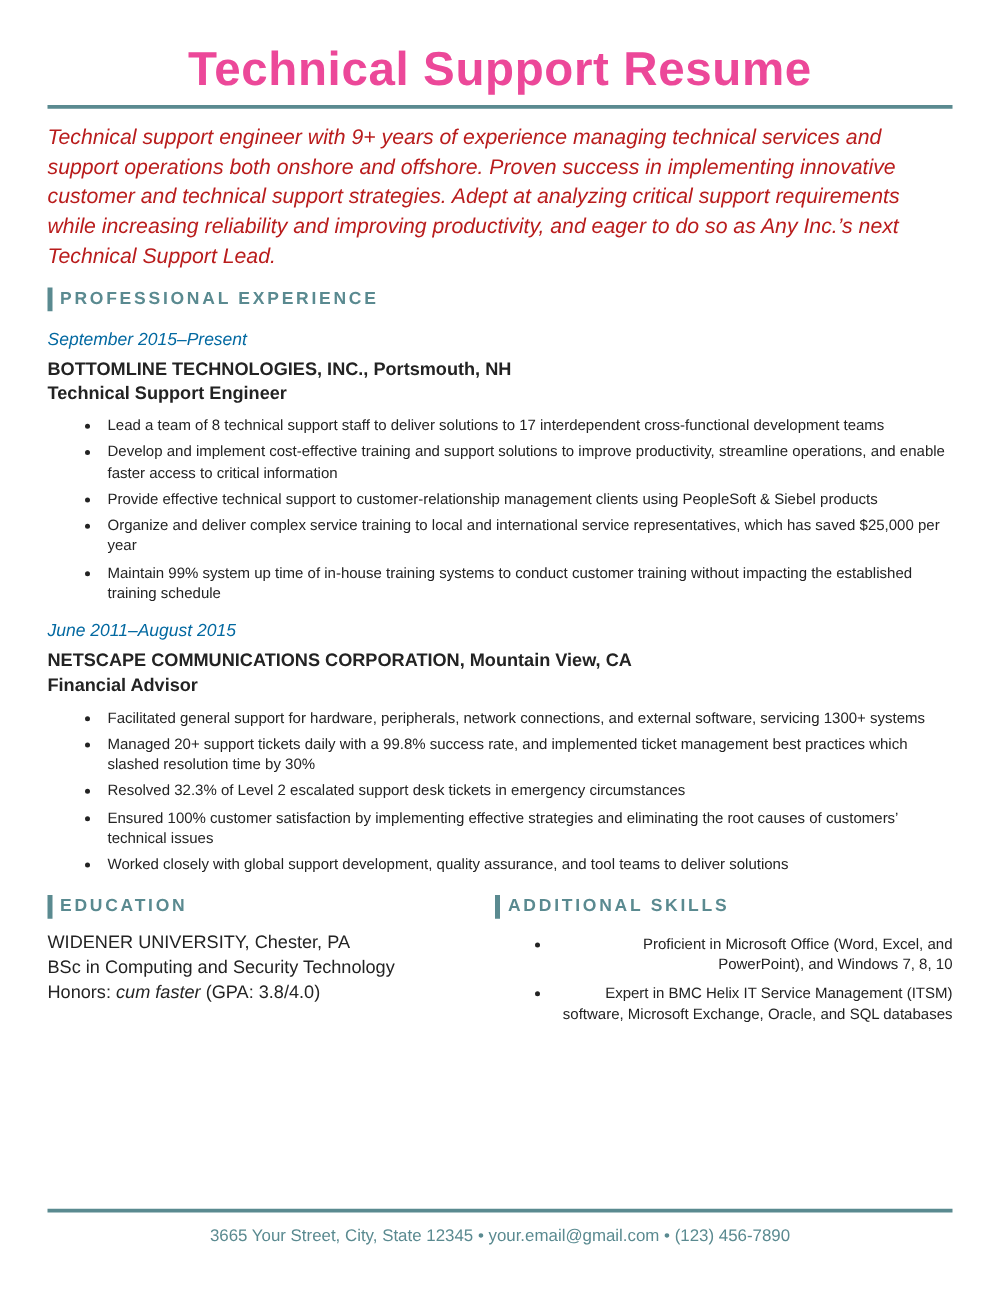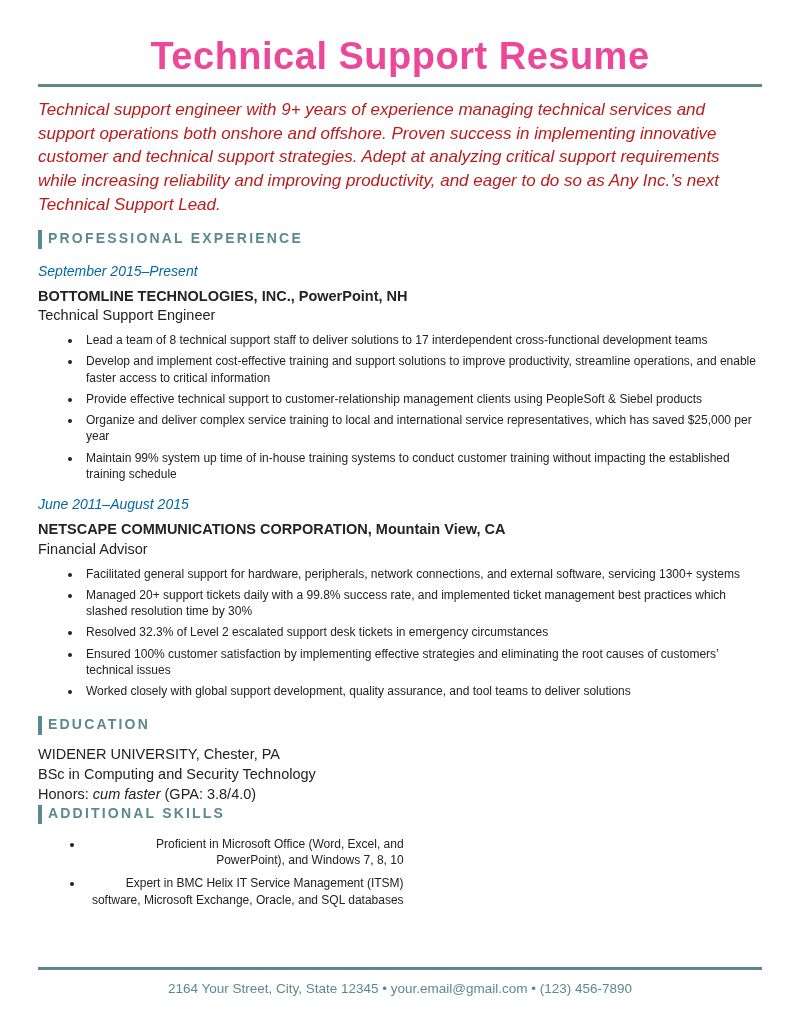--- a/index.html
+++ b/index.html
@@ -63,37 +63,37 @@
   }
   .company {
     margin-top: 8px;
     font-weight: bold;
     font-size: 14.5px;
     line-height: 1.35;
   }
   .role {
     font-size: 14.5px;
     line-height: 1.35;
+    font-weight: bold;
   }
   ul.bullets {
     margin-top: 6px;
     padding-left: 44px;
     list-style: disc;
   }
   ul.bullets li {
     font-size: 12px;
     line-height: 1.36;
     margin-bottom: 5px;
     padding-left: 4px;
   }
   ul.bullets li:last-child { margin-bottom: 0; }
   .columns {
     display: flex;
     margin-top: 16px;
-    flex-direction: column;
   }
   .col-left  { width: 49.5%; padding-right: 10px; }
   .col-right { width: 50.5%; }
   .col-left .section-heading,
   .col-right .section-heading { margin-top: 0; }
   .edu-date {
     margin-top: 15px;
     font-style: italic;
     font-size: 14px;
   }
@@ -140,21 +140,21 @@
 
   <p class="summary">Technical support engineer with 9+ years of experience managing technical services and support operations both onshore and offshore. Proven success in implementing innovative customer and technical support strategies. Adept at analyzing critical support requirements while increasing reliability and improving productivity, and eager to do so as Any Inc.’s next Technical Support Lead.</p>
 
   <div class="section-heading">
     <span class="accent-bar"></span>
     <span class="label">PROFESSIONAL EXPERIENCE</span>
   </div>
 
   <div>
     <div class="job-date">September 2015–Present</div>
-    <div class="company">BOTTOMLINE TECHNOLOGIES, INC., PowerPoint, NH</div>
+    <div class="company">BOTTOMLINE TECHNOLOGIES, INC., Portsmouth, NH</div>
     <div class="role">Technical Support Engineer</div>
     <ul class="bullets">
       <li>Lead a team of 8 technical support staff to deliver solutions to 17 interdependent cross-functional development teams</li>
       <li>Develop and implement cost-effective training and support solutions to improve productivity, streamline operations, and enable faster access to critical information</li>
       <li>Provide effective technical support to customer-relationship management clients using PeopleSoft &amp; Siebel products</li>
       <li>Organize and deliver complex service training to local and international service representatives, which has saved $25,000 per year</li>
       <li>Maintain 99% system up time of in-house training systems to conduct customer training without impacting the established training schedule</li>
     </ul>
   </div>
 
@@ -191,16 +191,16 @@
       <ul class="bullets">
         <li>Proficient in Microsoft Office (Word, Excel, and PowerPoint), and Windows 7, 8, 10</li>
         <li>Expert in BMC Helix IT Service Management (ITSM) software, Microsoft Exchange, Oracle, and SQL databases</li>
       </ul>
     </div>
 
   </div>
 
   <div class="footer">
     <div class="footer-rule"></div>
-    <div class="footer-contact">2164 Your Street, City, State 12345 • your.email@gmail.com • (123) 456-7890</div>
+    <div class="footer-contact">3665 Your Street, City, State 12345 • your.email@gmail.com • (123) 456-7890</div>
   </div>
 
 </div>
 
 </body></html>

